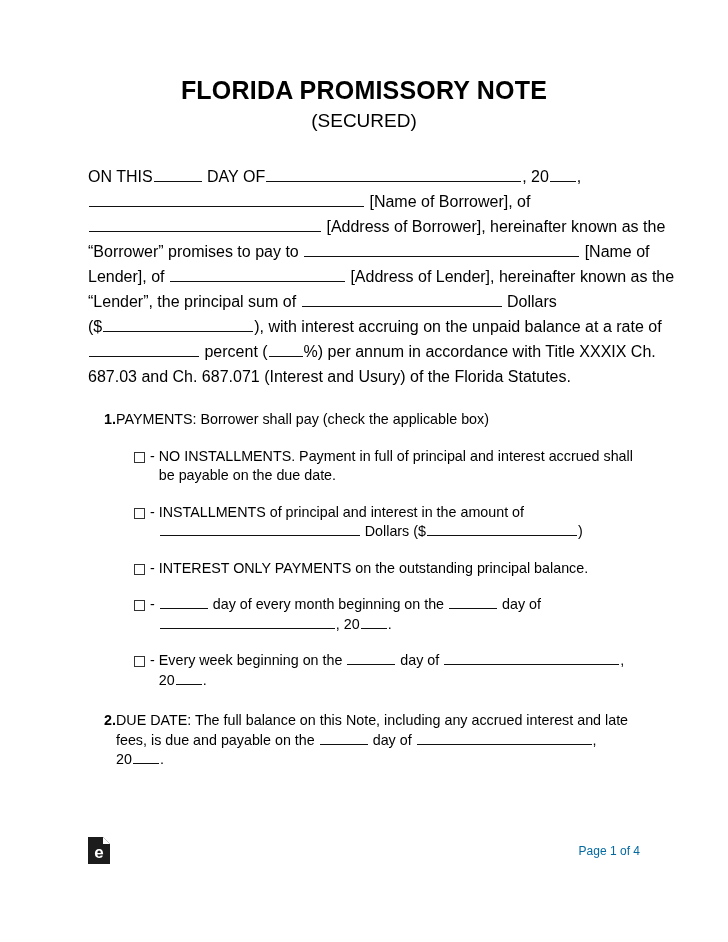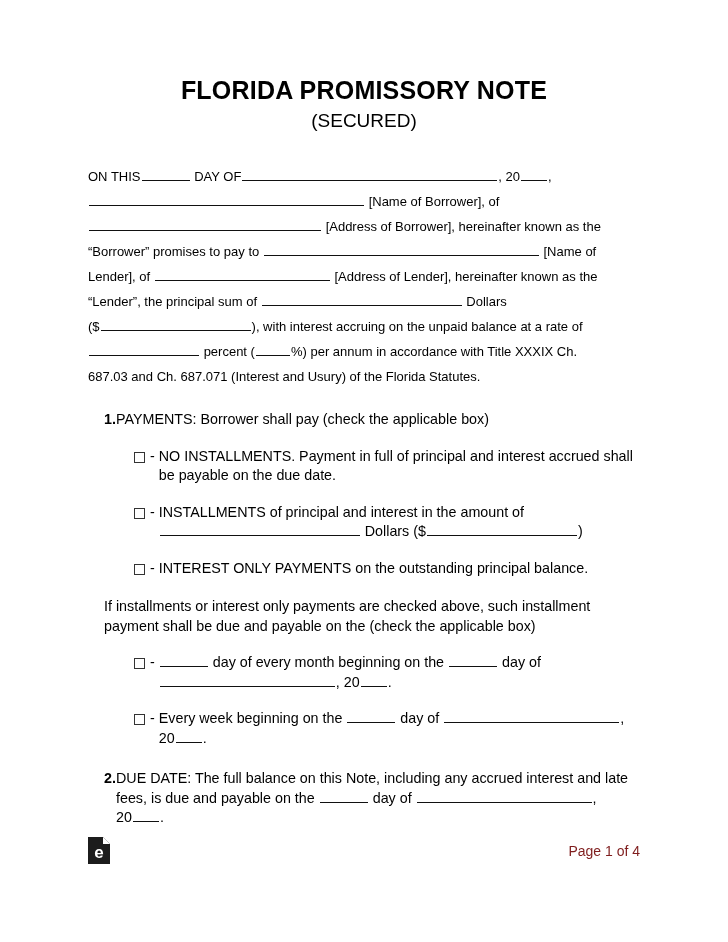--- a/index.html
+++ b/index.html
@@ -39,21 +39,21 @@
     font-size: 19px;
     font-weight: normal;
     line-height: 1.3;
     margin: 4px 0 0 0;
     text-align: center;
   }
 
   
   .intro {
     margin-top: 31px;
-    font-size: 13px;
+    font-size: 16px;
     line-height: 25px;
     text-align: left;
   }
   .intro .ln {
     white-space: nowrap;
   }
 
   .blank {
     display: inline-block;
     border-bottom: 1px solid #111;
@@ -135,22 +135,22 @@
     align-items: center;
     justify-content: space-between;
   }
   .logo {
     width: 22px;
     height: 27px;
     position: relative;
     display: block;
   }
   .page-num {
-    font-size: 14px;
-    color: #7f1d1d;
+    font-size: 12px;
+    color: #0369a1;
   }
 </style>
 </head>
 <body>
 
 <div class="page">
 
   <div class="title-block">
     <h1 class="doc-title">FLORIDA PROMISSORY NOTE</h1>
     <div class="doc-subtitle">(SECURED)</div>
@@ -193,21 +193,20 @@
     <span class="dash">-</span>
     <span class="otext"><b>INSTALLMENTS</b><span> of principal and interest in the amount of</span><br><span class="blank b-2xl"></span> <span>Dollars ($</span><span class="blank b-l"></span><span>)</span></span>
   </div>
 
   <div class="opt">
     <span class="cb"></span>
     <span class="dash">-</span>
     <span class="otext"><b>INTEREST ONLY PAYMENTS</b><span> on the outstanding principal balance.</span></span>
   </div>
 
-  <div class="para">If installments or interest only payments are checked above, such installment payment shall be due and payable on the (check the applicable box)</div>
 
   <div class="opt">
     <span class="cb"></span>
     <span class="dash">-</span>
     <span class="otext"><span class="blank b-s"></span><span> day of every </span><b>month</b><span> beginning on the </span><span class="blank b-s"></span><span> day of</span><br><span class="blank b-xl"></span><span>, 20</span><span class="blank b-xxs"></span><span>.</span></span>
   </div>
 
   <div class="opt">
     <span class="cb"></span>
     <span class="dash">-</span>

